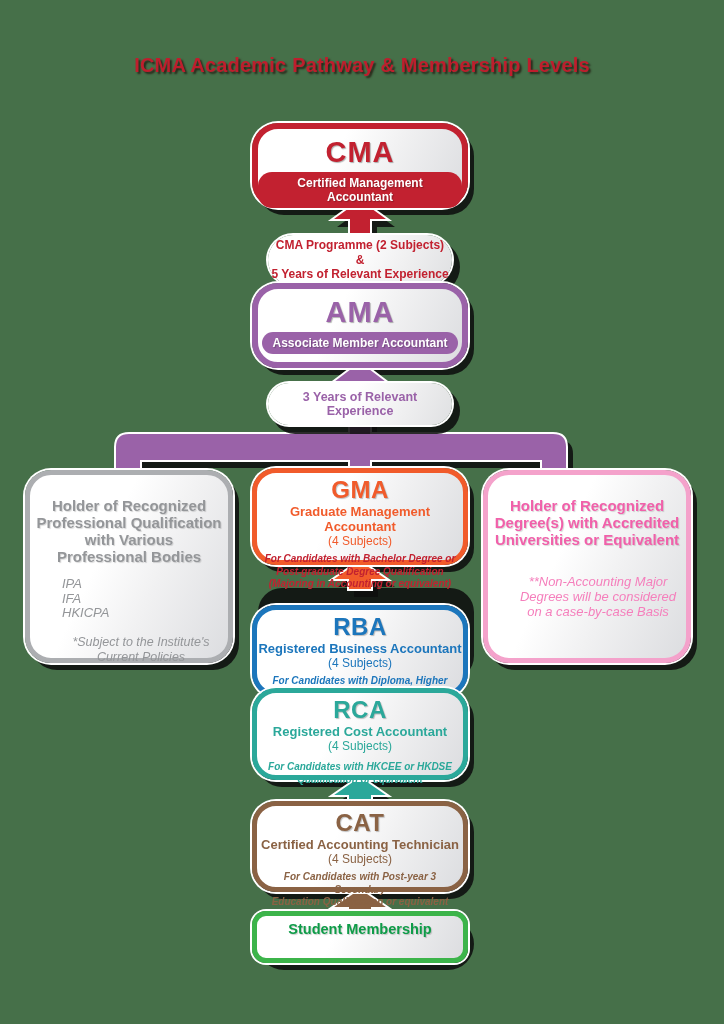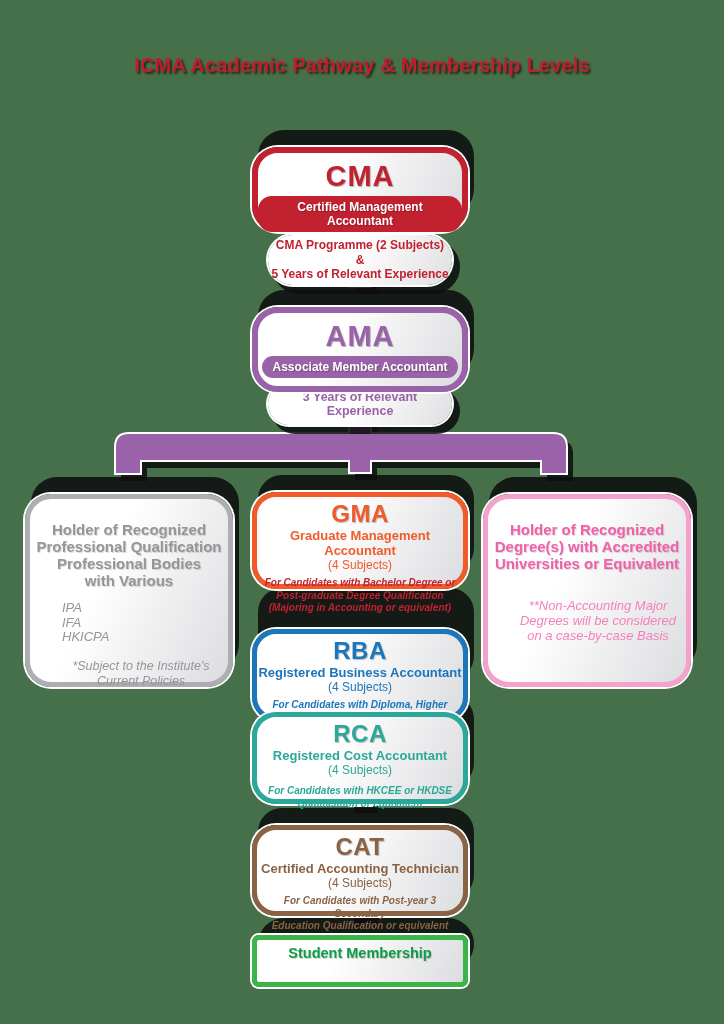--- a/index.html
+++ b/index.html
@@ -11,21 +11,20 @@
   .page-title{
     position:absolute;top:54px;left:0;width:724px;text-align:center;
     font-size:20px;font-weight:bold;color:#BE1E2D;
     text-shadow:2px 2px 2px rgba(25,0,0,0.65);letter-spacing:.2px;z-index:6;
   }
   
   .box{
     position:absolute;box-sizing:border-box;z-index:4;text-align:center;
     background:linear-gradient(115deg,#ffffff 38%,#f1f1f2 62%,#dcdde0 100%);
     box-shadow:0 0 0 2px #ffffff;
-    margin-top:24px;
   }
   .shadow{position:absolute;background:rgba(14,14,14,0.88);z-index:1;}
   
   .colc{left:252px;width:216px;}
   .colc-sh{left:258px;width:216px;}
   
   #cma-box{top:123px;height:85px;border:6px solid #C22130;border-radius:26px;}
   #cma-sh {top:130px;height:85px;border-radius:26px;}
   #ama-box{top:283px;height:85px;border:6px solid #9A62A8;border-radius:26px;}
   #ama-sh {top:290px;height:85px;border-radius:26px;}
@@ -62,21 +61,21 @@
   .lvl-name{font-size:13px;font-weight:bold;line-height:15px;}
   .lvl-sub{font-size:12px;line-height:14px;}
   .desc{font-size:10px;font-style:italic;line-height:12.5px;margin-top:5px;font-weight:bold;}
   #gma-box .acronym-md,#gma-box .lvl-name,#gma-box .lvl-sub{color:#F15B2B;}
   #gma-box .desc{color:#C22130;}
   #rba-box .acronym-md,#rba-box .lvl-name,#rba-box .lvl-sub,#rba-box .desc{color:#1C76BC;}
   #rca-box .acronym-md,#rca-box .lvl-name,#rca-box .lvl-sub,#rca-box .desc{color:#2BA89A;}
   #rca-box .desc{margin-top:8px;}
   #cat-box .acronym-md,#cat-box .lvl-name,#cat-box .lvl-sub,#cat-box .desc{color:#8A6244;}
   
-  #student-box{top:911px;height:52px;border:5px solid #3CB44A;border-radius:7px;}
+  #student-box{top:911px;height:52px;border:5px solid #3CB44A;border-radius:14px;}
   #student-sh {top:918px;height:52px;border-radius:26px;}
   #student-box .s-title{font-size:14.5px;font-weight:bold;color:#0E9C48;margin-top:5px;
     text-shadow:1px 1px 1px rgba(0,0,0,0.2);}
   #student-box .desc{font-size:10px;color:#0E9C48;margin-top:2px;}
   
   #left-box{left:25px;top:470px;width:208px;height:193px;border:5px solid #ACAEB1;border-radius:26px;}
   #left-sh {left:31px;top:477px;width:208px;height:193px;border-radius:26px;}
   #right-box{left:483px;top:470px;width:208px;height:193px;border:5px solid #F4A2CB;border-radius:26px;}
   #right-sh {left:489px;top:477px;width:208px;height:193px;border-radius:26px;}
   .side-title{font-size:15px;font-weight:bold;line-height:17px;margin-top:22px;
@@ -195,22 +194,22 @@
   </div>
 
   <div class="box colc" id="student-box">
     <div class="s-title">Student Membership</div>
   </div>
 
   <div class="box" id="left-box">
     <div class="side-title">
       <div>Holder of Recognized</div>
       <div>Professional Qualification</div>
+      <div>with Various</div>
       <div>Professional Bodies</div>
-      <div>with Various</div>
     </div>
     <div class="side-list">
       <div>IPA</div>
       <div>IFA</div>
       <div>HKICPA</div>
     </div>
     <div class="side-note">
       <div>*Subject to the Institute's</div>
       <div>Current Policies</div>
     </div>

